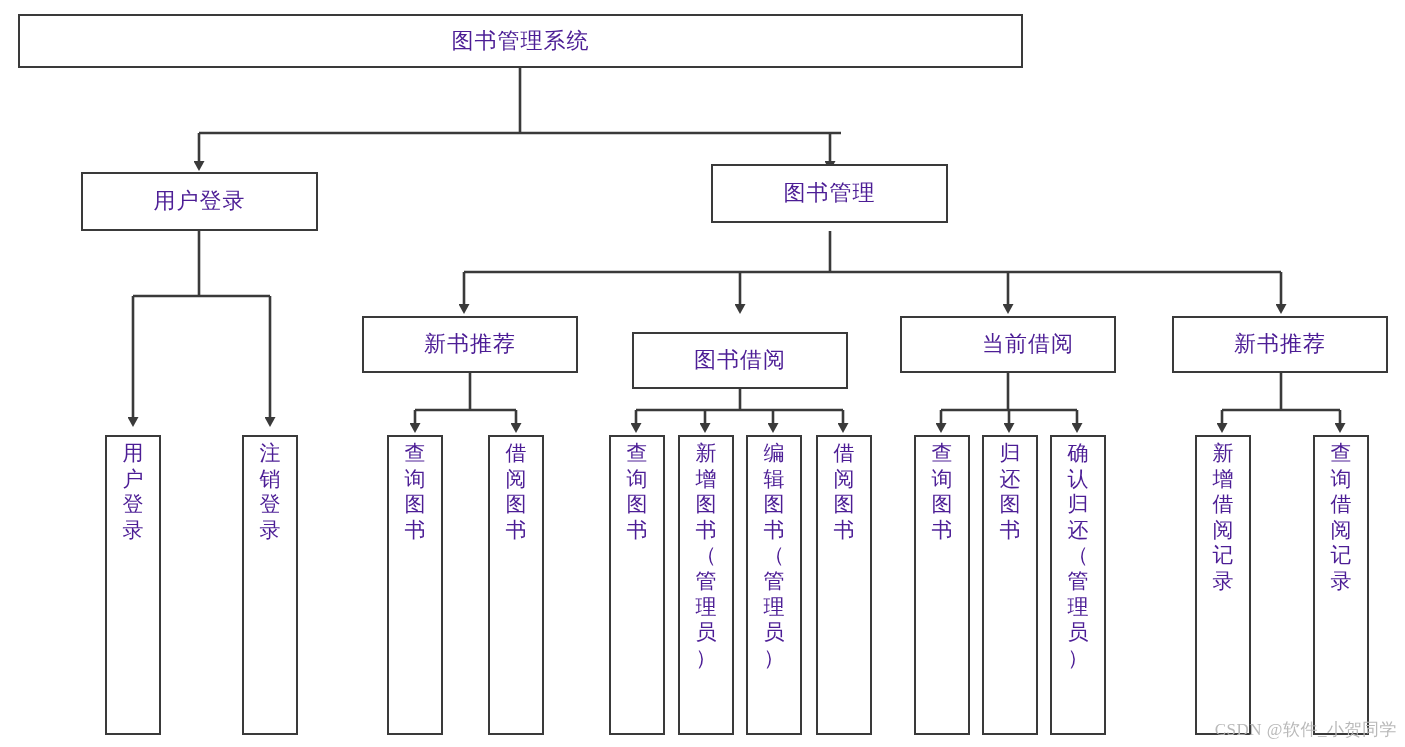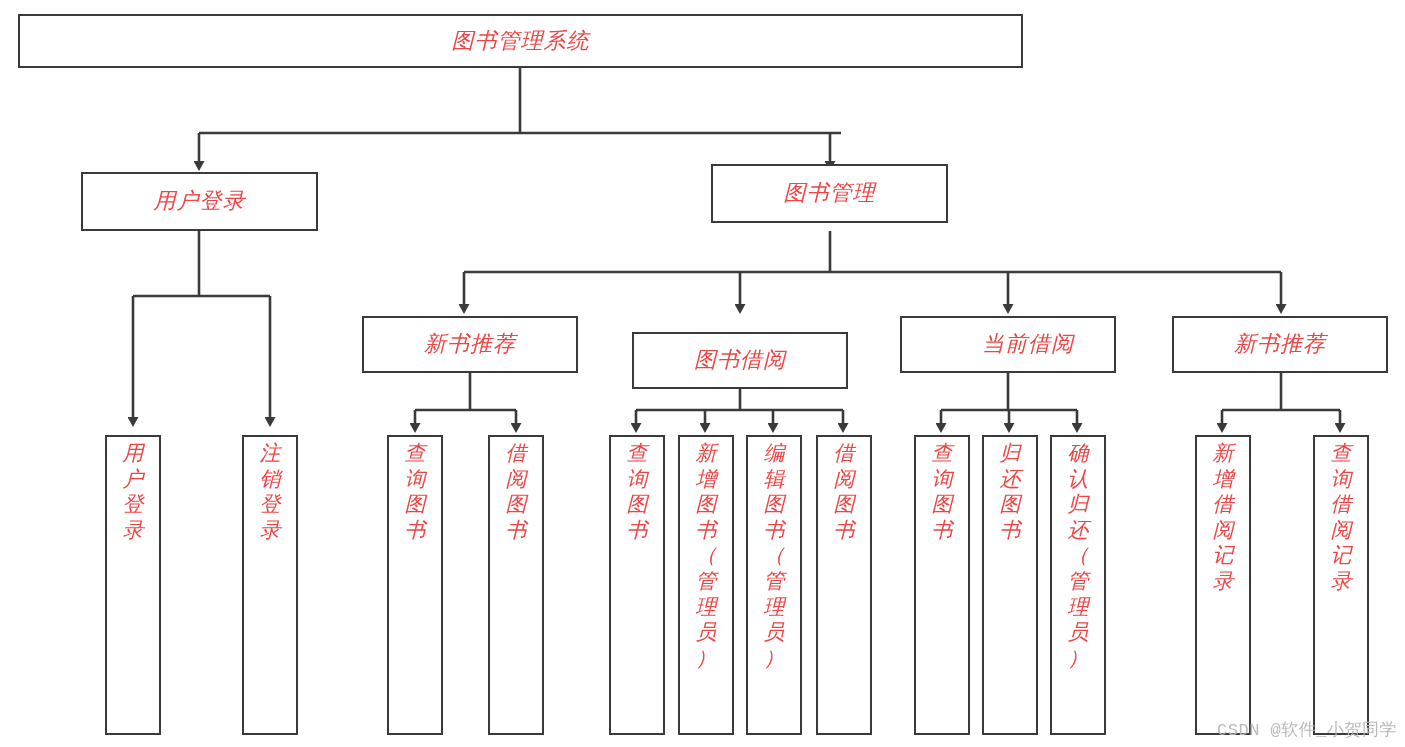--- a/index.html
+++ b/index.html
@@ -27,22 +27,21 @@
     height: 747px;
     pointer-events: none;
   }
   .node {
     position: absolute;
     border: 2px solid #3a3a3a;
     background: #ffffff;
     display: flex;
     align-items: center;
     justify-content: center;
-    color: #ef4444;
-    font-style: italic;
+    color: #4c1d95;
   }
   .node.horiz {
     font-size: 22px;
     letter-spacing: 1px;
     line-height: 1.2;
   }
   .node.root {
     font-size: 22px;
   }
   .node.leaf {
@@ -65,21 +64,21 @@
     line-height: 1.22;
   }
   .watermark {
     position: absolute;
     right: 8px;
     bottom: 6px;
     font-size: 17px;
     color: #b9b9b9;
     letter-spacing: 0.5px;
     white-space: nowrap;
-    font-family: Liberation Mono, monospace;
+    font-family: Liberation Serif, serif;
   }
 </style>
 </head>
 <body>
 
 <div id="canvas">
 
   <svg id="wires" viewBox="0 0 1405 747" xmlns="http://www.w3.org/2000/svg">
     <defs>
       <marker id="arw" markerWidth="10" markerHeight="11" refX="1" refY="5.5" orient="auto" markerUnits="userSpaceOnUse">

